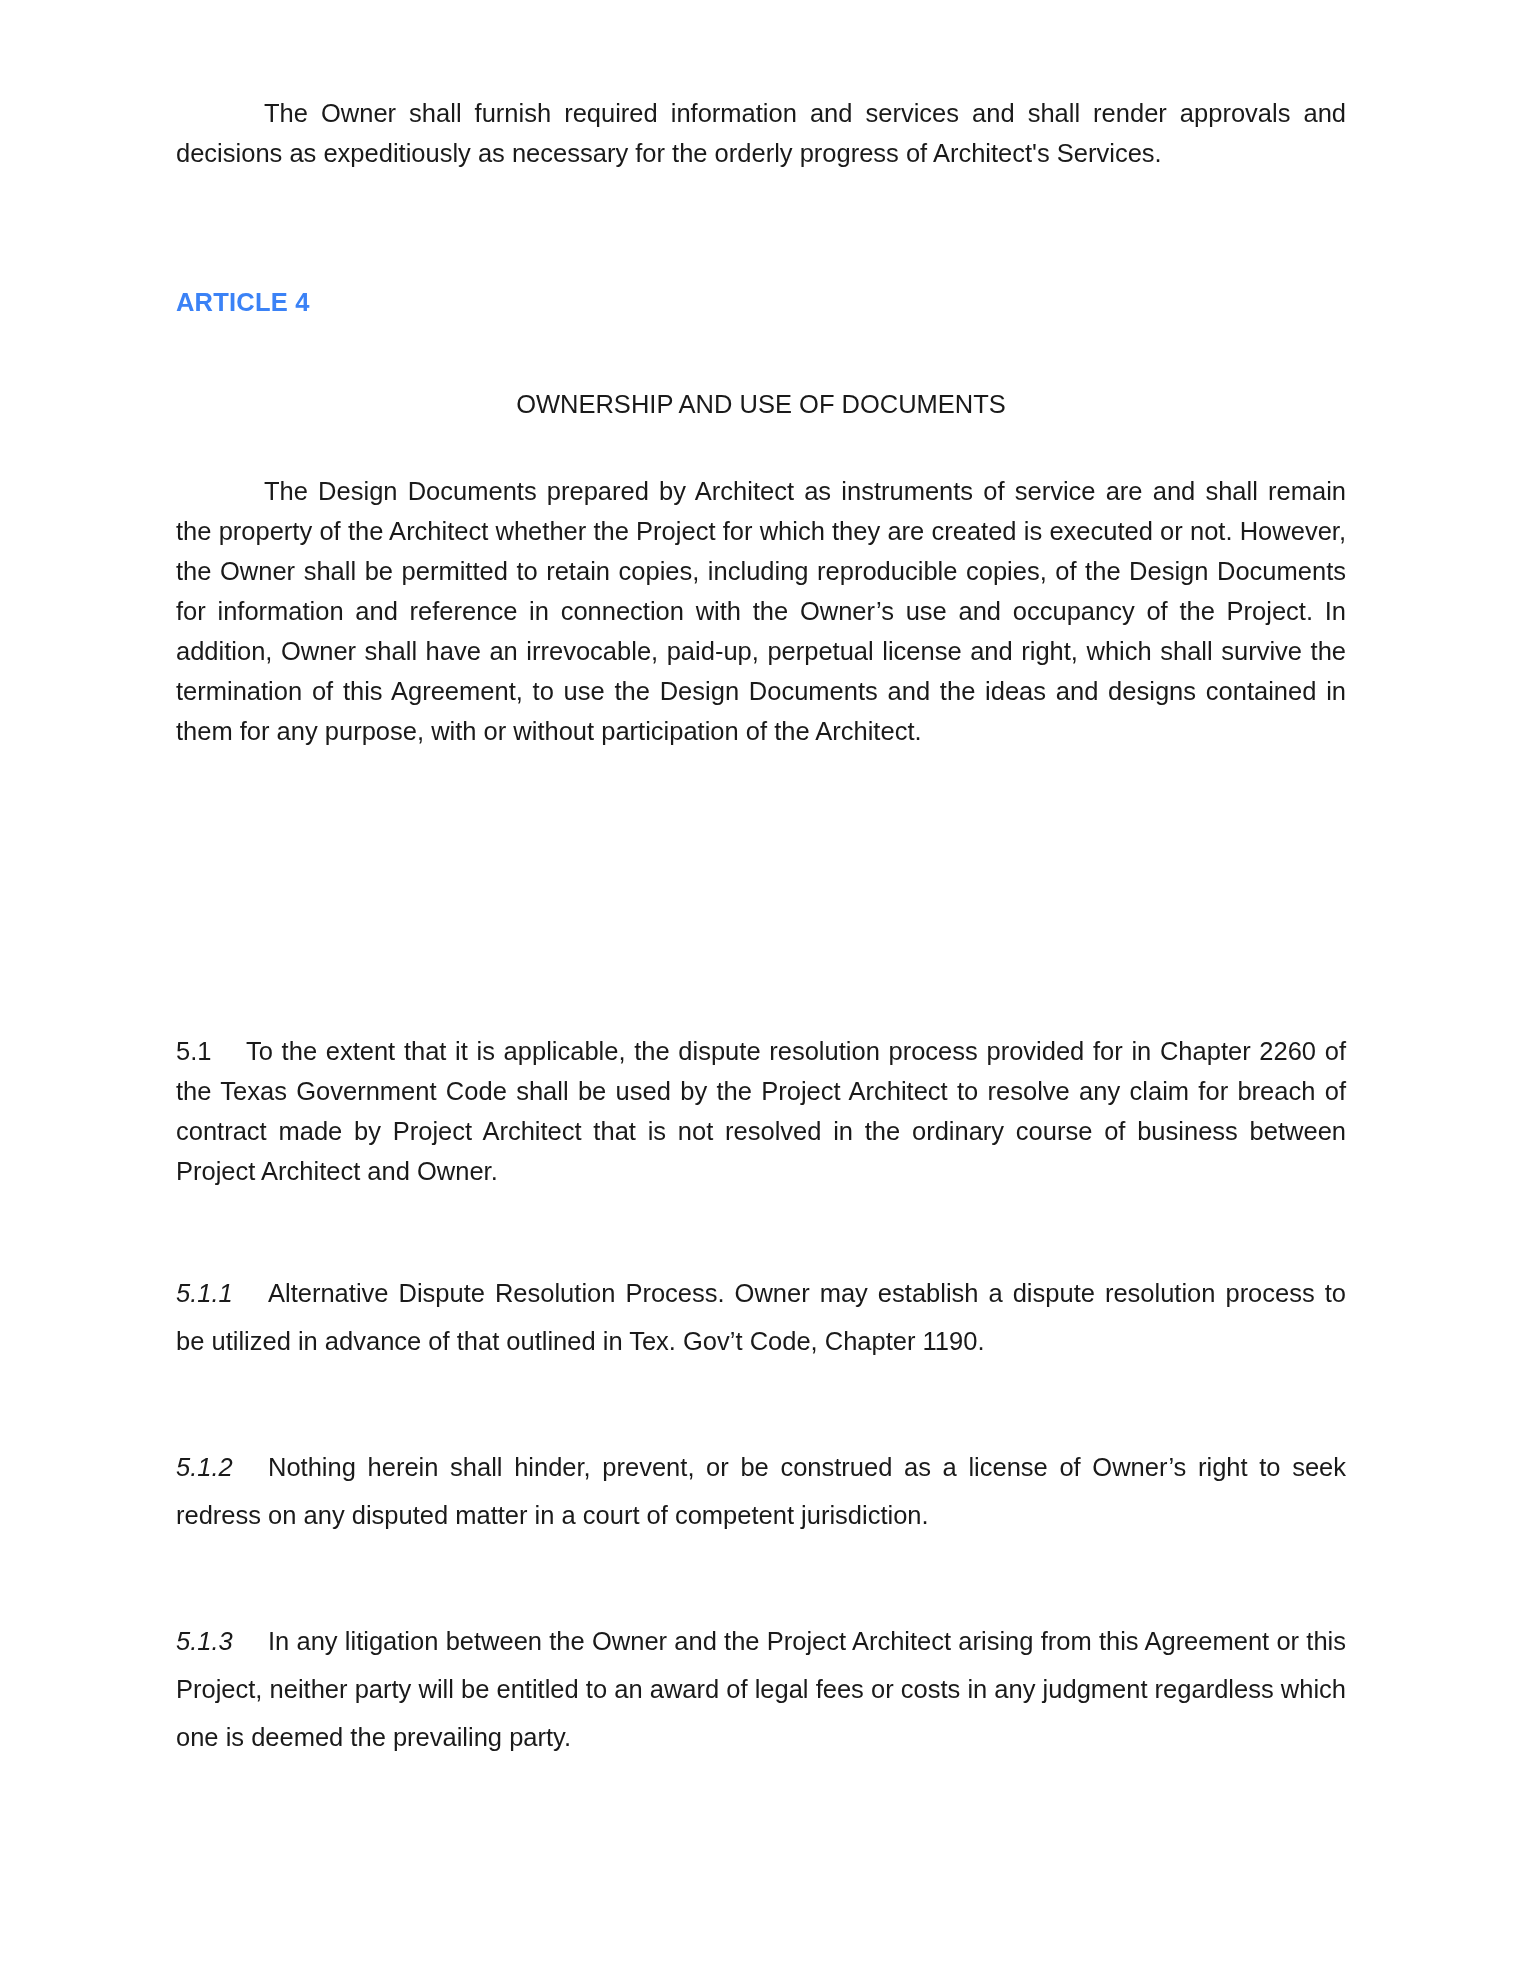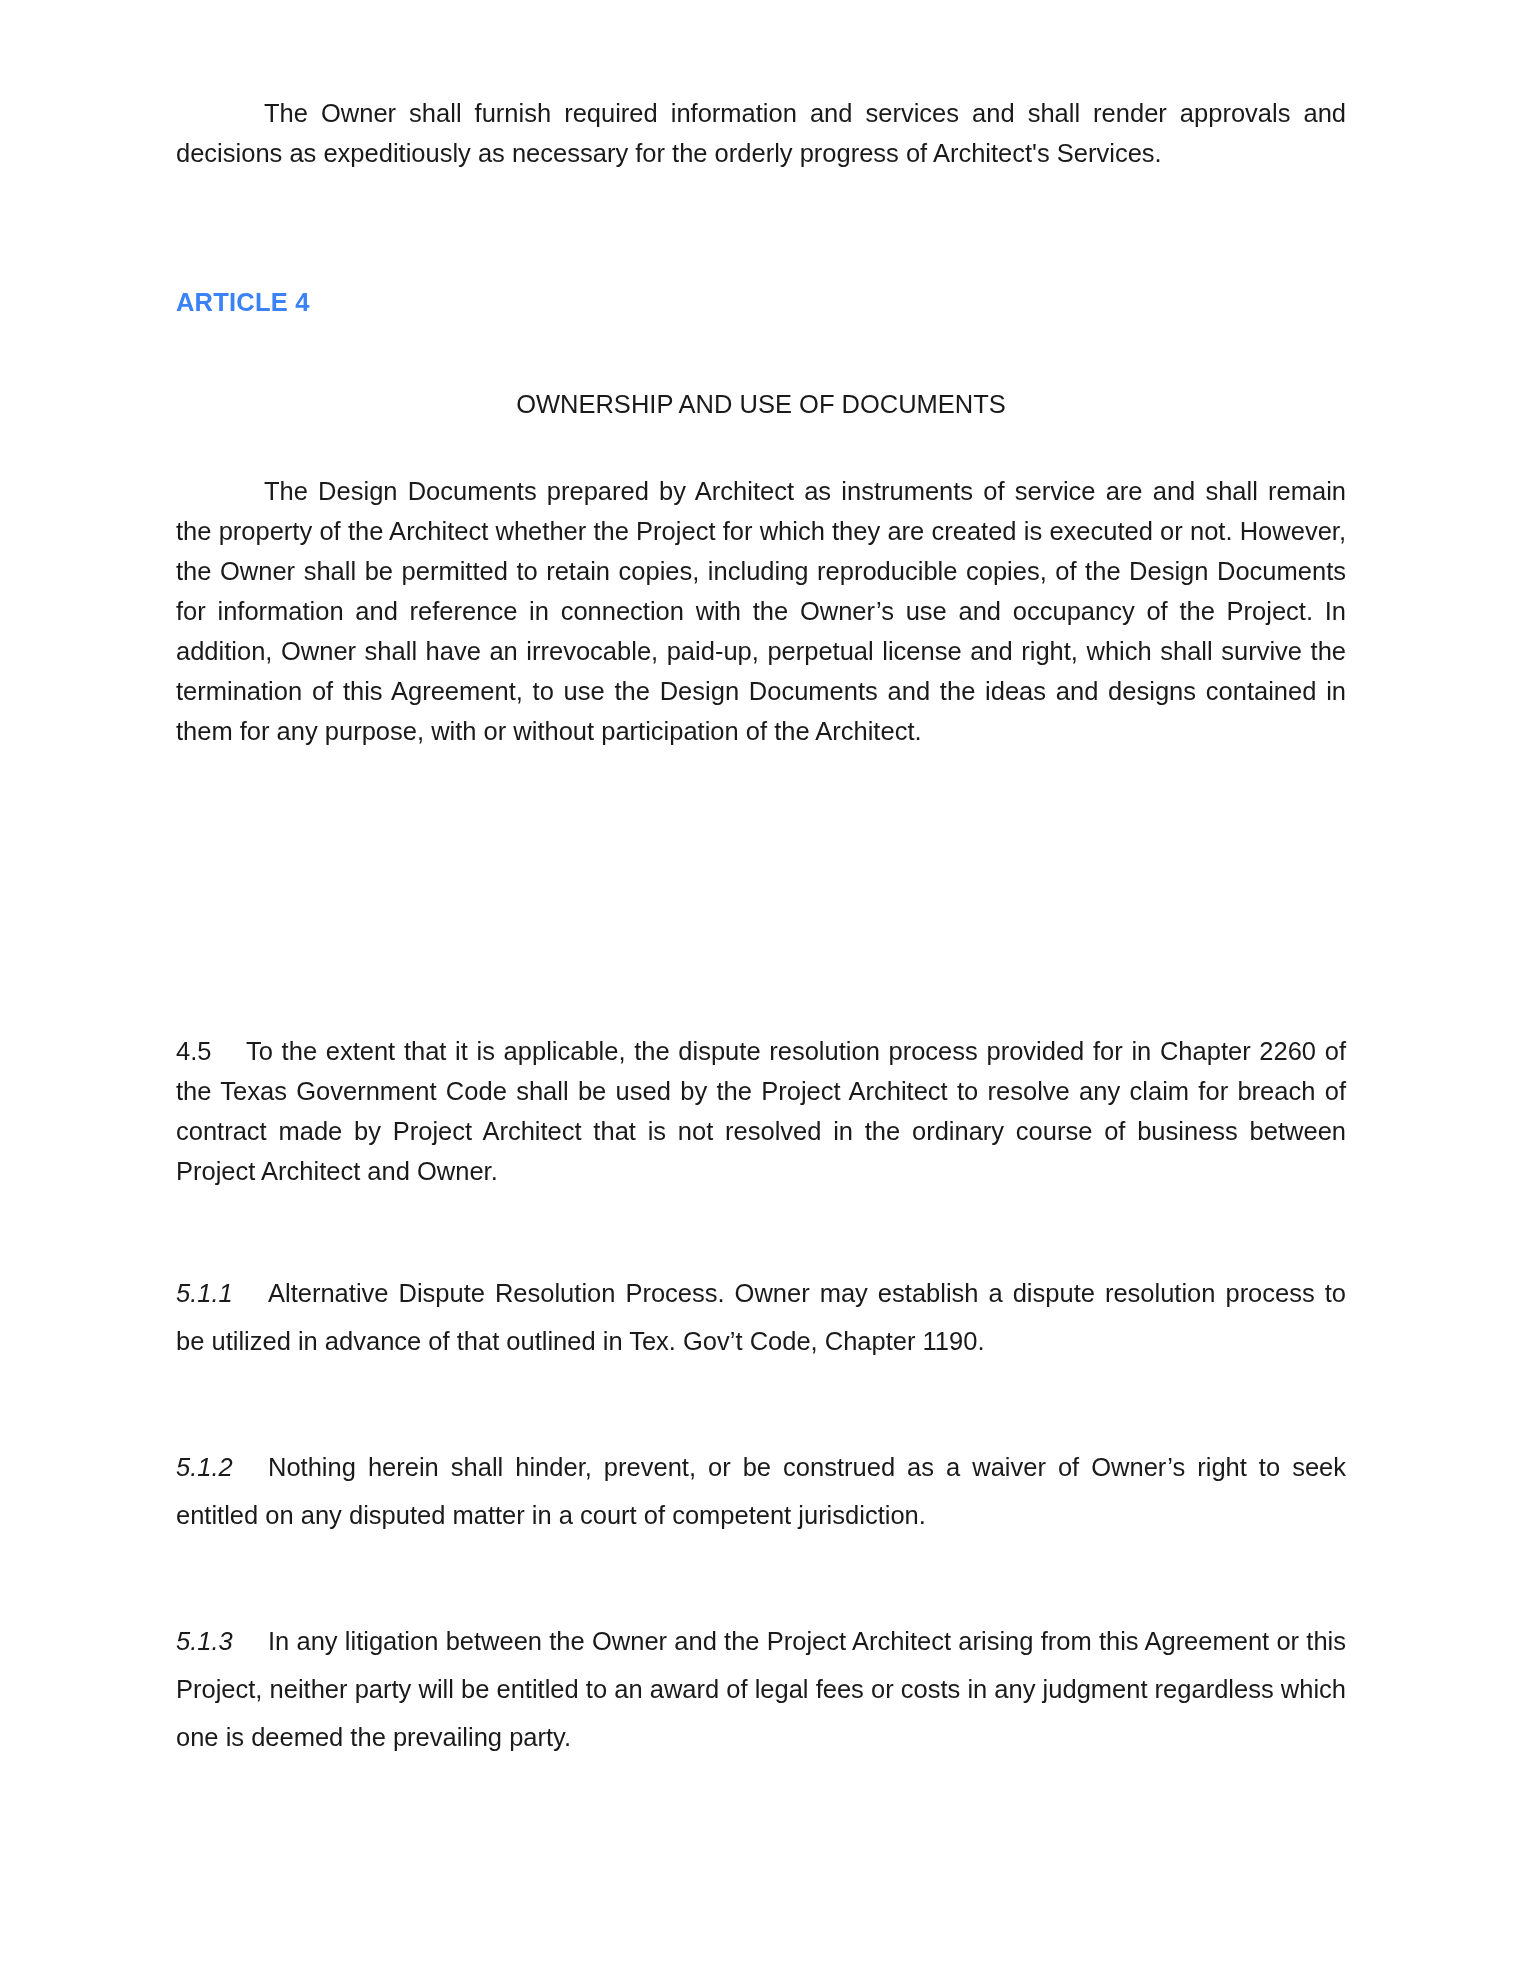--- a/index.html
+++ b/index.html
@@ -98,28 +98,28 @@
     <p class="para indent-first">The Design Documents prepared by Architect as instruments of service are and shall remain the property of the Architect whether the Project for which they are created is executed or not.  However, the Owner shall be permitted to retain copies, including reproducible copies, of the Design Documents for information and reference in connection with the Owner’s use and occupancy of the Project.  In addition, Owner shall have an irrevocable, paid-up, perpetual license and right, which shall survive the termination of this Agreement, to use the Design Documents and the ideas and designs contained in them for any purpose, with or without participation of the Architect.</p>
 
     <div class="gap-xxl"></div>
 
 
     <div class="gap-md"></div>
 
 
     <div class="gap-lg"></div>
 
-    <p class="para"><span class="num-label">4.5</span><span>To the extent that it is applicable, the dispute resolution process provided for in Chapter 2260 of the Texas Government Code shall be used by the Project Architect to resolve any claim for breach of contract made by Project Architect that is not resolved in the ordinary course of business between Project Architect and Owner.</span></p>
+    <p class="para"><span class="num-label">5.1</span><span>To the extent that it is applicable, the dispute resolution process provided for in Chapter 2260 of the Texas Government Code shall be used by the Project Architect to resolve any claim for breach of contract made by Project Architect that is not resolved in the ordinary course of business between Project Architect and Owner.</span></p>
 
     <div class="gap-lg"></div>
 
     <p class="para loose"><span class="num-label wide">5.1.1</span><span>Alternative Dispute Resolution Process.  Owner may establish a dispute resolution process to be utilized in advance of that outlined in Tex. Gov’t Code, Chapter 1190.</span></p>
 
     <div class="gap-lg"></div>
 
-    <p class="para loose"><span class="num-label wide">5.1.2</span><span>Nothing herein shall hinder, prevent, or be construed as a waiver of Owner’s right to seek entitled on any disputed matter in a court of competent jurisdiction.</span></p>
+    <p class="para loose"><span class="num-label wide">5.1.2</span><span>Nothing herein shall hinder, prevent, or be construed as a license of Owner’s right to seek redress on any disputed matter in a court of competent jurisdiction.</span></p>
 
     <div class="gap-lg"></div>
 
     <p class="para loose"><span class="num-label wide">5.1.3</span><span>In any litigation between the Owner and the Project Architect arising from this Agreement or this Project, neither party will be entitled to an award of legal fees or costs in any judgment regardless which one is deemed the prevailing party.</span></p>
 
   </div>
 </div>
 
 </body></html>

